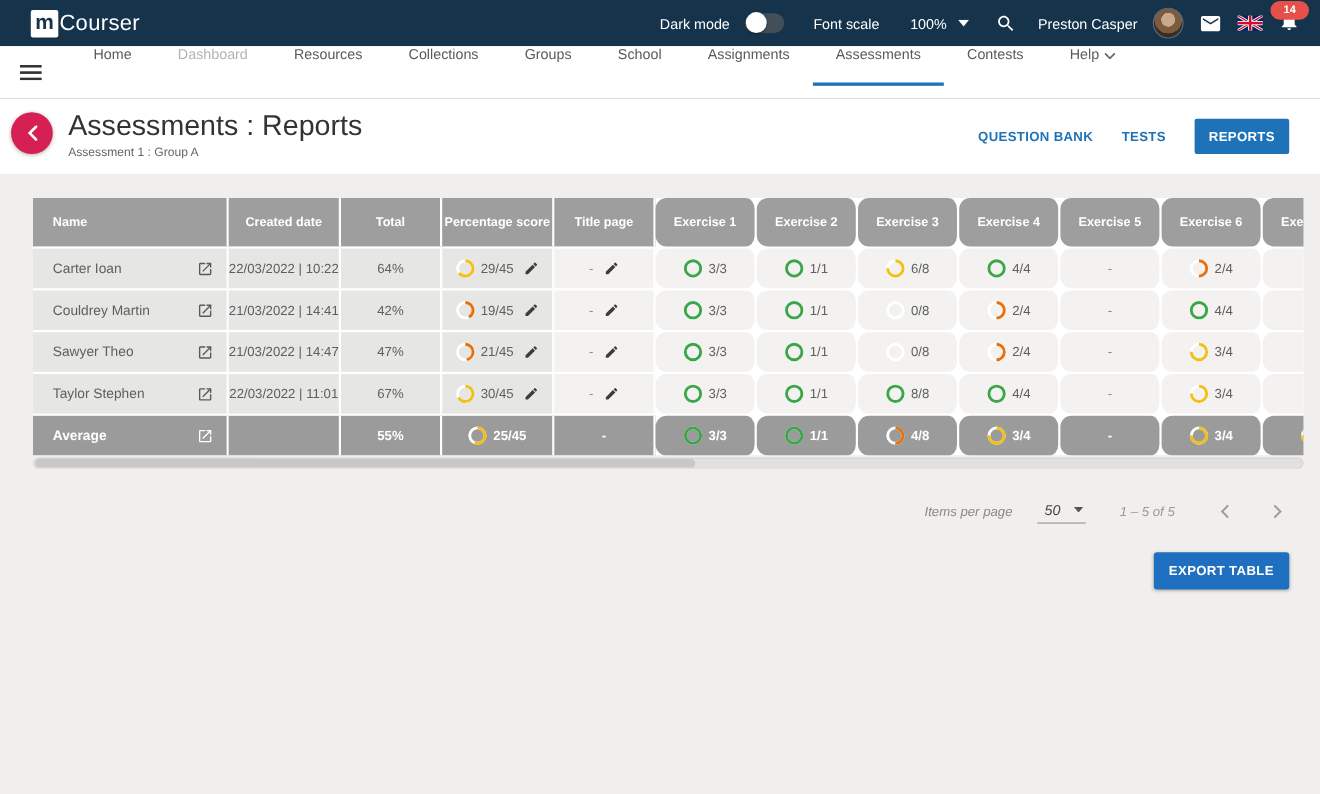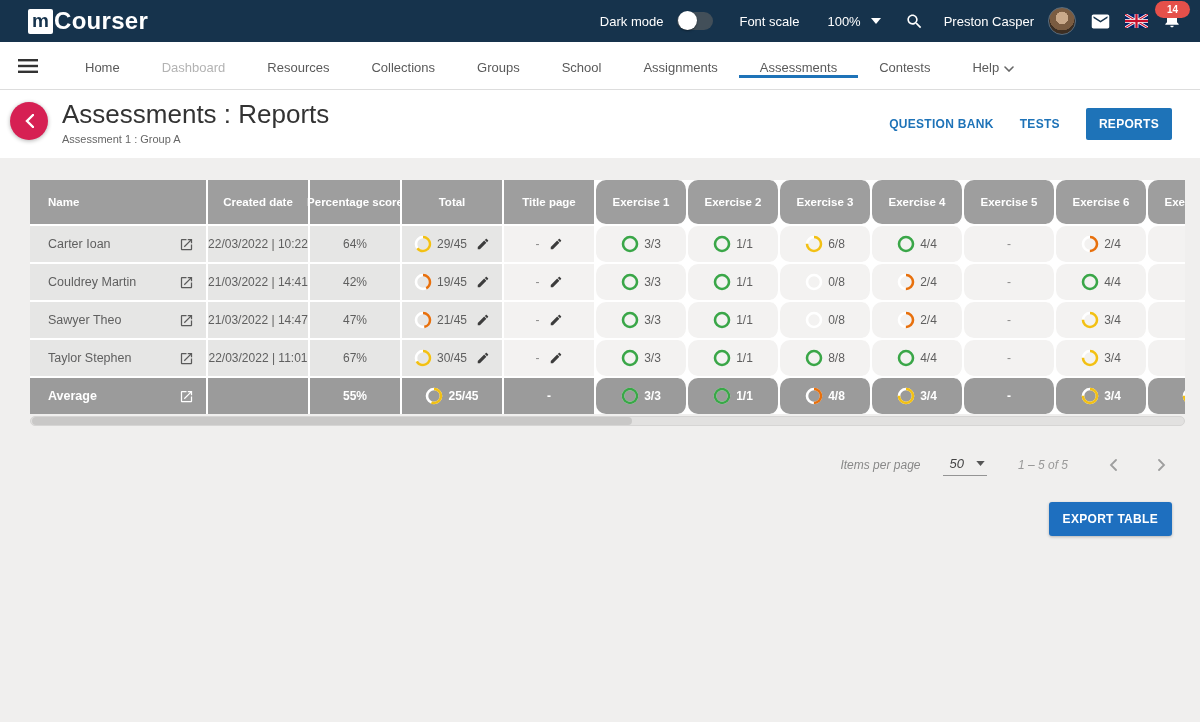--- a/index.html
+++ b/index.html
@@ -3,37 +3,37 @@
 <meta charset="utf-8">
 <style>
   * { margin:0; padding:0; box-sizing:border-box; }
   html,body { width:1200px; height:722px; overflow:hidden; }
   body { font-family:"Liberation Sans", sans-serif; background:#f0efee; }
 
   
   .topbar { height:42px; background:#16334c; display:flex; align-items:center; padding:0 18px 0 28px; }
   .logo { display:flex; align-items:center; gap:1px; cursor:pointer; }
   .logo-m { width:25px; height:25px; background:#fff; color:#16334c; font-weight:bold; font-size:19px; display:flex; align-items:center; justify-content:center; border-radius:2px; }
-  .logo-text { color:#fff; font-size:24px; font-weight:700; letter-spacing:.3px; }
+  .logo-text { color:#fff; font-size:20px; font-weight:400; letter-spacing:.3px; }
   .topbar-right { margin-left:auto; display:flex; align-items:center; gap:14px; }
   .tb-label { color:#fff; font-size:13px; }
   .toggle { width:36px; height:18px; background:#424f59; border-radius:10px; position:relative; cursor:pointer; display:inline-block; }
   .toggle .knob { position:absolute; left:1px; top:-1px; width:19px; height:19px; background:#fff; border-radius:50%; box-shadow:0 1px 2px rgba(0,0,0,.4); }
   .font-scale-select { display:flex; align-items:center; gap:10px; color:#fff; font-size:13px; cursor:pointer; margin-left:14px; }
   .icon-btn { display:flex; align-items:center; cursor:pointer; }
   .user-name { color:#fff; font-size:13px; margin-left:6px; }
   .avatar { width:28px; height:28px; border-radius:50%; background:radial-gradient(circle at 50% 38%, #c9a98a 0 30%, #7a5c41 31% 60%, #3c2e22 61%); border:1px solid #5a6c7c; cursor:pointer; }
   .bell-wrap { position:relative; cursor:pointer; }
   .badge { position:absolute; top:-8px; right:-8px; min-width:17px; height:17px; border-radius:9px; background:#e5504a; color:#fff; font-size:10px; font-weight:bold; display:flex; align-items:center; justify-content:center; padding:0 12px; }
 
   
   .navbar { height:48px; background:#fff; border-bottom:1px solid #ddd; display:flex; align-items:center; padding-left:18px; }
   .hamburger { cursor:pointer; margin-right:26px; display:flex; }
   .nav-items { display:flex; height:48px; }
-  .nav-item { display:flex; align-items:flex-end; gap:5px; padding:0 21px; font-size:13px; color:#5a5a5a; cursor:pointer; height:36px; border-bottom:3px solid transparent; }
+  .nav-item { display:flex; align-items:flex-start; gap:5px; padding:0 21px; font-size:13px; color:#5a5a5a; cursor:pointer; height:36px; border-bottom:3px solid transparent; }
   .nav-item.muted { color:#b3b3b3; }
   .nav-item.active { border-bottom-color:#1e73b8; }
 
   
   .page-header { background:#fff; height:68px; position:relative; padding:9px 0 0 62px; }
   .back-btn { position:absolute; left:10px; top:12px; width:38px; height:38px; border-radius:50%; background:#d62053; border:none; color:#fff; display:flex; align-items:center; justify-content:center; cursor:pointer; box-shadow:0 1px 4px rgba(0,0,0,.3); }
   .page-title { font-size:26px; font-weight:400; color:#333; }
   .page-subtitle { font-size:11px; color:#666; margin-top:3px; }
   .header-tabs { position:absolute; right:28px; top:18px; display:flex; align-items:center; gap:26px; }
   .tab-link { font-size:12px; font-weight:bold; color:#1e73b8; letter-spacing:.3px; cursor:pointer; }
@@ -196,24 +196,24 @@
     <div class="table-clip">
       <div class="table-inner" id="table-inner">
           <div class="trow thead">
             <div class="cell">
               <span>Name</span>
             </div>
             <div class="cell">
               <span>Created date</span>
             </div>
             <div class="cell">
+              <span>Total</span>
+            </div>
+            <div class="cell">
               <span>Percentage score</span>
-            </div>
-            <div class="cell">
-              <span>Total</span>
             </div>
             <div class="cell">
               <span>Title page</span>
             </div>
             <div class="cell">
               <span>Exercise 1</span>
             </div>
             <div class="cell">
               <span>Exercise 2</span>
             </div>

